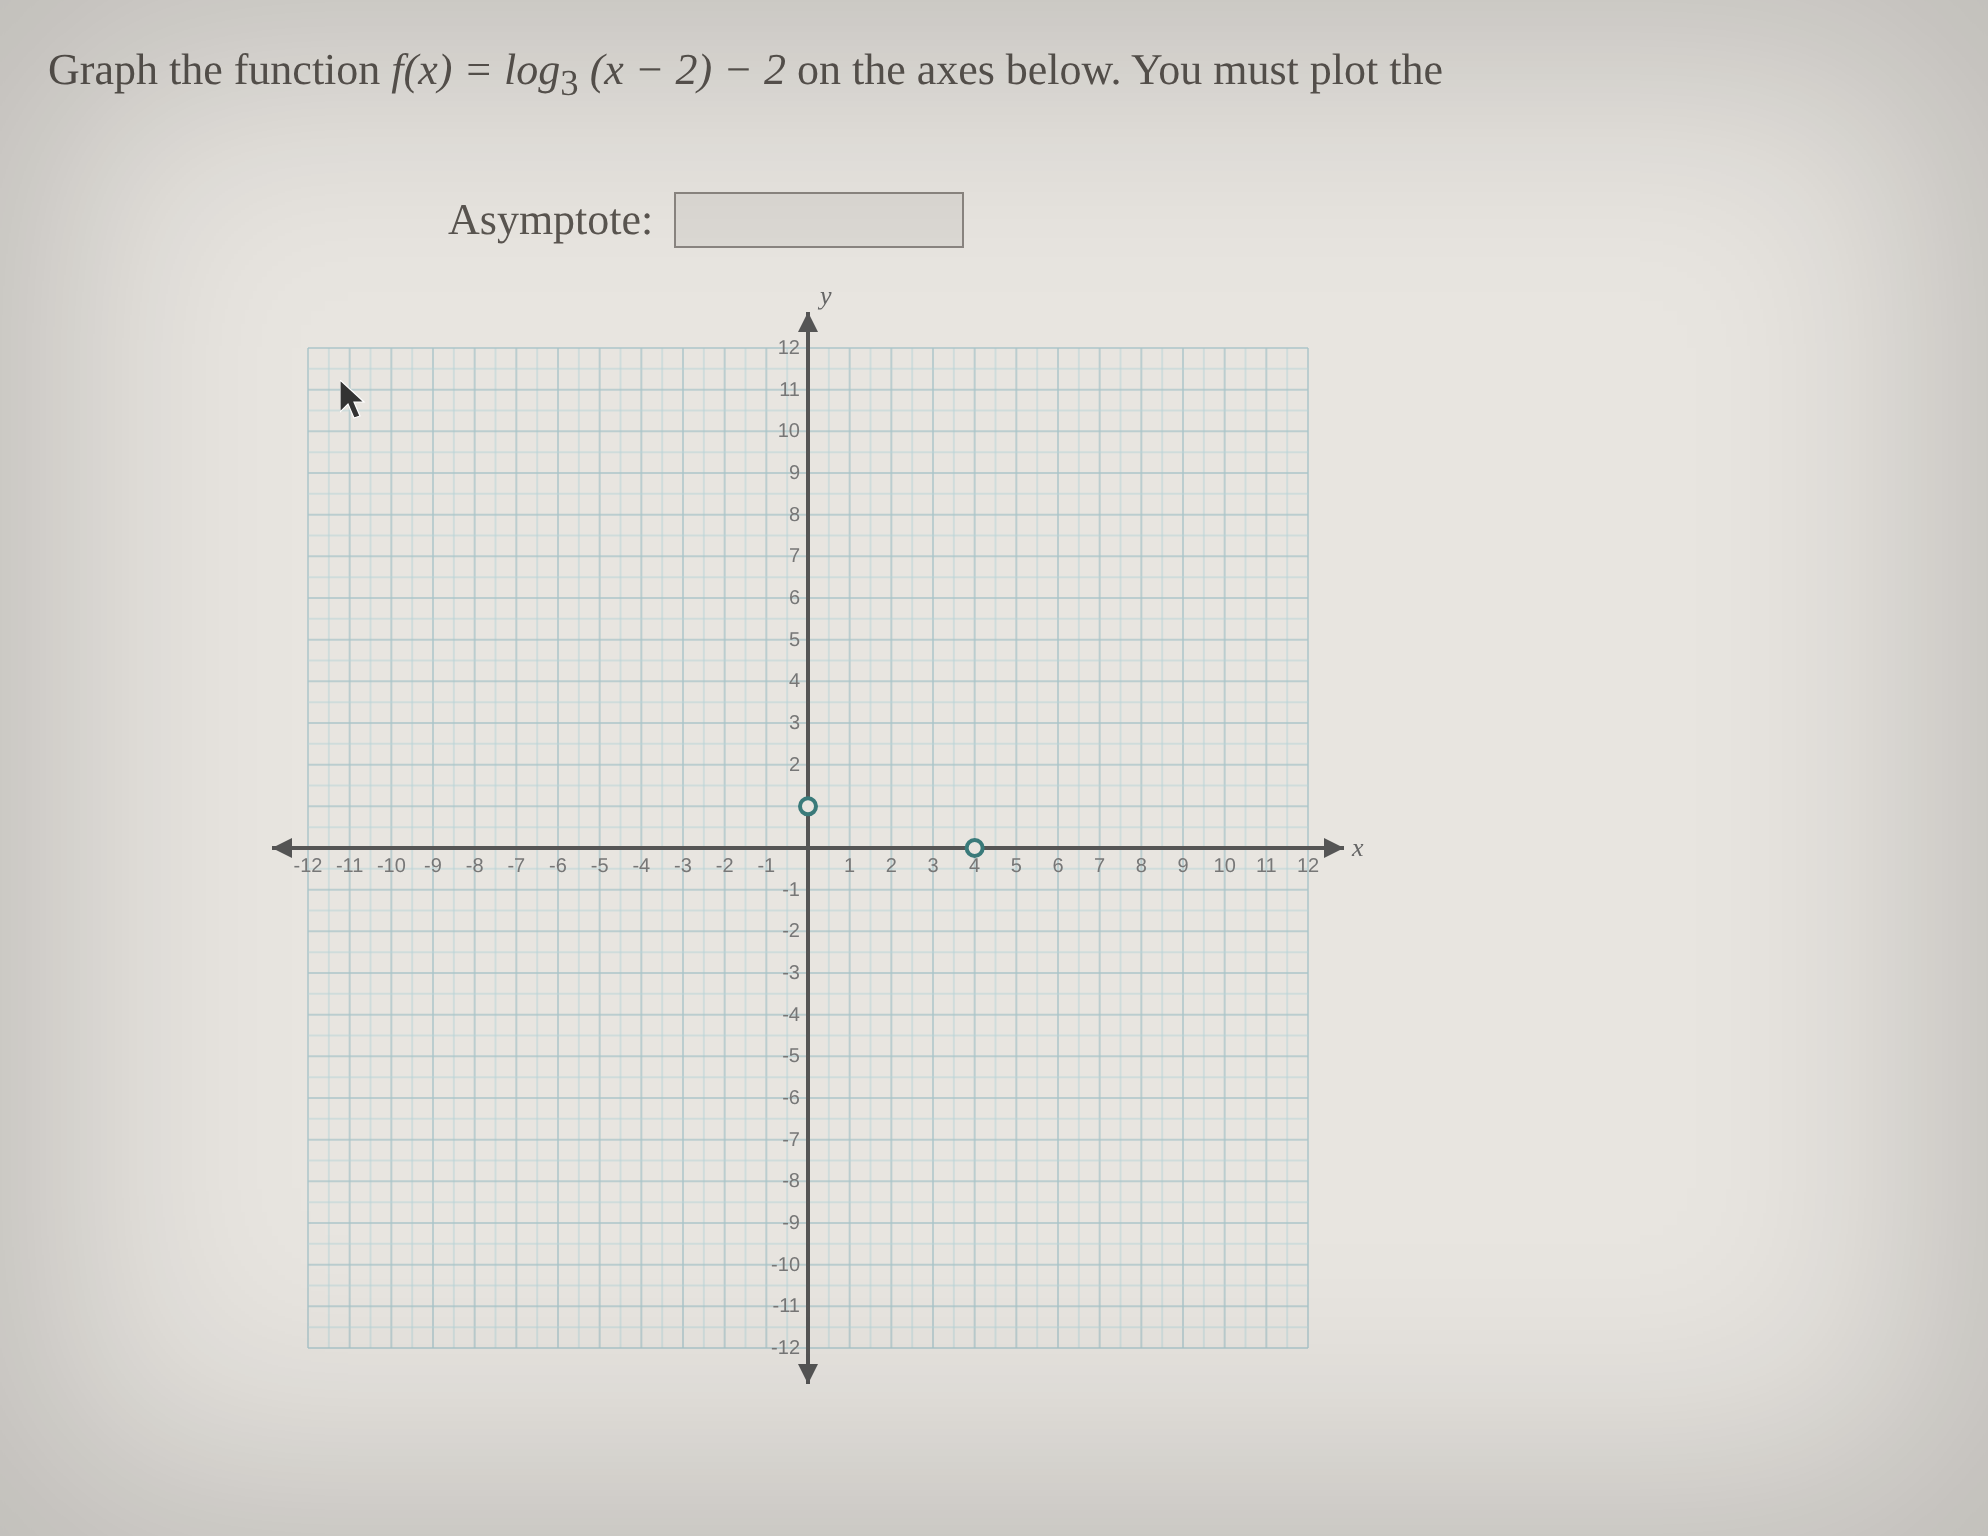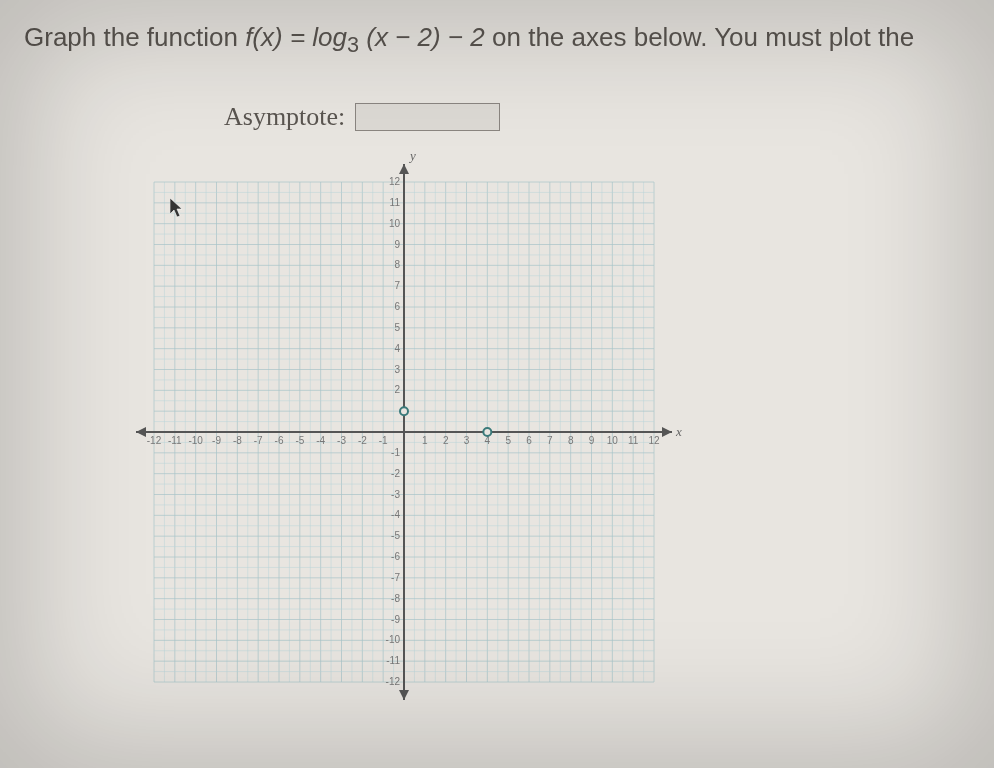--- a/index.html
+++ b/index.html
@@ -1,21 +1,21 @@
 <!DOCTYPE html>
 <html><head>
 <meta charset="utf-8">
 <style>
 * { margin:0; padding:0; box-sizing:border-box; }
 body { width:994px; height:768px; background:#e8e5e0; font-family:Georgia,'Times New Roman',serif; position:relative; overflow:hidden; }
 .page { padding:18px 24px; }
-.problem { color:#5a5550; font-size:26px; line-height:1.5; font-family:Liberation Sans, sans-serif; }
+.problem { color:#5a5550; font-size:22px; line-height:1.5; font-family:Liberation Serif, serif; }
 .fn { font-style:italic; }
 .asymptote-row { margin-top:40px; margin-left:200px; display:flex; align-items:center; gap:10px; }
-.asymptote-label { color:#5a5550; font-size:26px; font-family:Georgia,serif; }
+.asymptote-label { color:#5a5550; font-size:22px; font-family:Georgia,serif; }
 .asymp-input { width:145px; height:28px; border:1px solid #8a8580; background:#dcd9d4; font-size:14px; padding:0 4px; }
 .chart-wrap { position:relative; margin-top:20px; margin-left:100px; width:560px; height:560px; }
 .chart-svg { width:100%; height:100%; }
 .grid-minor { stroke:#b8d4d8; stroke-width:1; opacity:0.5; }
 .grid-major { stroke:#a8c4c8; stroke-width:1; opacity:0.7; }
 .axis { stroke:#555; stroke-width:2; }
 .axis-arrow { fill:#555; }
 .tick-label { font-size:10px; fill:#777; font-family:Arial,sans-serif; text-anchor:end; }
 .tick-label-x { text-anchor:middle; }
 .axis-label { font-size:13px; fill:#666; font-style:italic; font-family:'Times New Roman',serif; }

